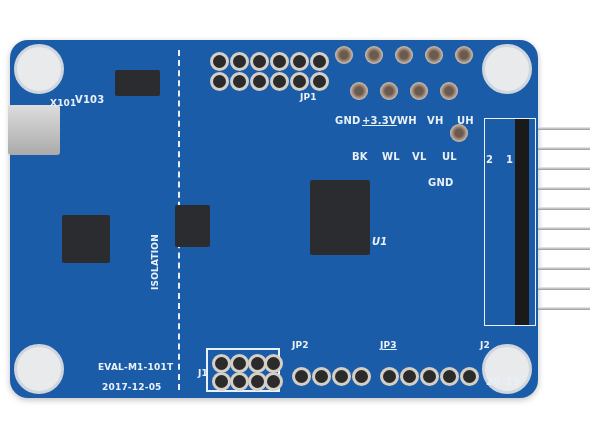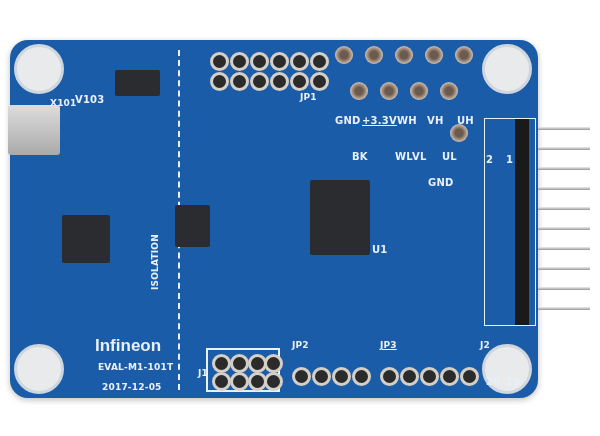--- a/index.html
+++ b/index.html
@@ -28,21 +28,21 @@
 
   <div class="chip" style="left:105px;top:30px;width:45px;height:26px;"></div>
   <span class="silk sm" style="left:65px;top:6px;">V103</span>
 
   <div style="position:absolute;left:168px;top:10px;width:0;height:340px;border-left:2px dashed #e9f0f7;"></div>
   <span class="silk" style="left:140px;top:250px;transform:rotate(-90deg);transform-origin:left top;">ISOLATION</span>
 
   <div class="chip" style="left:52px;top:175px;width:48px;height:48px;"></div>
   <div class="chip" style="left:165px;top:165px;width:35px;height:42px;"></div>
   <div class="chip" style="left:300px;top:140px;width:60px;height:75px;"></div>
-  <span class="silk sm" style="left:362px;top:156px;">U1</span>
+  <span class="silk sm" style="left:362px;top:148px;font-style:italic;">U1</span>
 
   <div style="position:absolute;left:198px;top:8px;width:125px;height:44px;">
     <div class="th" style="left:2px;top:4px;"></div>
       <div class="th" style="left:22px;top:4px;"></div>
       <div class="th" style="left:42px;top:4px;"></div>
       <div class="th" style="left:62px;top:4px;"></div>
       <div class="th" style="left:82px;top:4px;"></div>
       <div class="th" style="left:102px;top:4px;"></div>
     <div class="th" style="left:2px;top:24px;"></div>
       <div class="th" style="left:22px;top:24px;"></div>
@@ -61,21 +61,21 @@
   <span class="silk sm" style="left:325px;top:27px;">GND</span>
   <span class="silk sm" style="left:352px;top:27px;text-decoration:underline;">+3.3V</span>
   <span class="silk sm" style="left:387px;top:27px;">WH</span>
   <span class="silk sm" style="left:417px;top:27px;">VH</span>
   <span class="silk sm" style="left:447px;top:27px;">UH</span>
   <div class="pad" style="left:340px;top:42px;"></div>
   <div class="pad" style="left:370px;top:42px;"></div>
   <div class="pad" style="left:400px;top:42px;"></div>
   <div class="pad" style="left:430px;top:42px;"></div>
   <span class="silk sm" style="left:342px;top:63px;">BK</span>
-  <span class="silk sm" style="left:385px;top:63px;">WL</span>
+  <span class="silk sm" style="left:372px;top:63px;">WL</span>
   <span class="silk sm" style="left:402px;top:63px;">VL</span>
   <span class="silk sm" style="left:432px;top:63px;">UL</span>
 
   <div class="pad" style="left:440px;top:84px;"></div>
   <span class="silk sm" style="left:418px;top:89px;">GND</span>
 
   <div style="position:absolute;left:474px;top:78px;width:50px;height:206px;border:1px solid #e9f0f7;">
     <div style="position:absolute;left:30px;top:0;width:14px;height:206px;background:#1a1a1a;"></div>
   </div>
   <span class="silk sm" style="left:476px;top:66px;">2</span>
@@ -103,21 +103,20 @@
       <div class="th" style="left:22px;top:2px;"></div>
       <div class="th" style="left:42px;top:2px;"></div>
       <div class="th" style="left:62px;top:2px;"></div>
     <div class="th" style="left:90px;top:2px;"></div>
       <div class="th" style="left:110px;top:2px;"></div>
       <div class="th" style="left:130px;top:2px;"></div>
       <div class="th" style="left:150px;top:2px;"></div>
       <div class="th" style="left:170px;top:2px;"></div>
   </div>
 
-  <span style="position:absolute;left:85px;top:296px;color:#e9f0f7;font-size:17px;font-weight:bold;font-family:'Liberation Sans',sans-serif;">Infineon</span>
   <span class="silk" style="left:88px;top:322px;">EVAL-M1-101T</span>
   <span class="silk" style="left:92px;top:334px;margin-top:8px;">2017-12-05</span>
 </div>
 
 <div class="pin" style="left:538px;top:127px;width:52px;"></div>
 <div class="pin" style="left:538px;top:147px;width:52px;"></div>
 <div class="pin" style="left:538px;top:167px;width:52px;"></div>
 <div class="pin" style="left:538px;top:187px;width:52px;"></div>
 <div class="pin" style="left:538px;top:207px;width:52px;"></div>
 <div class="pin" style="left:538px;top:227px;width:52px;"></div>

